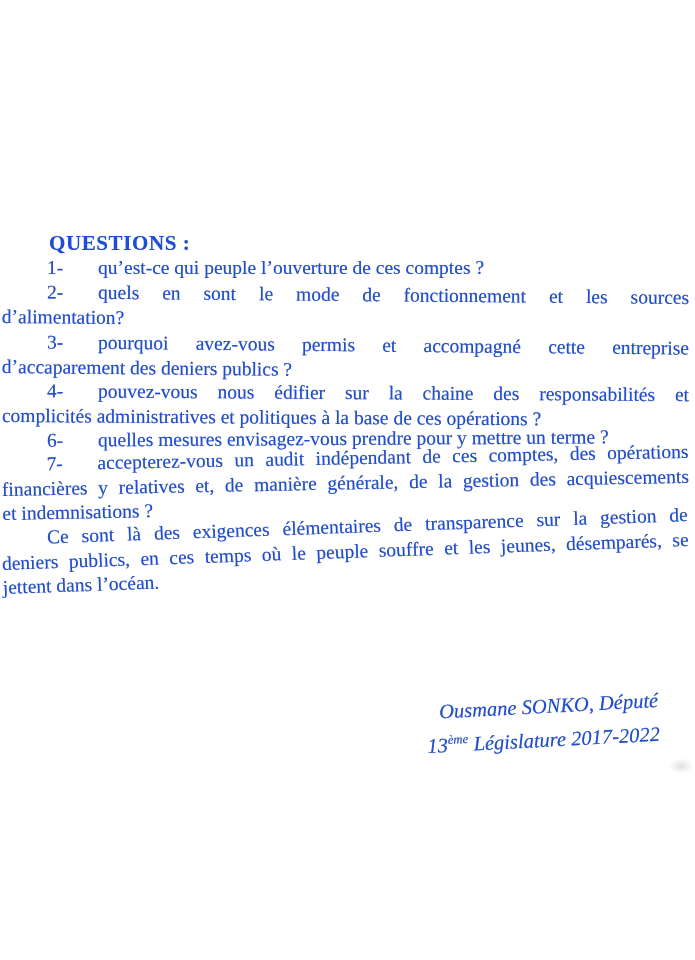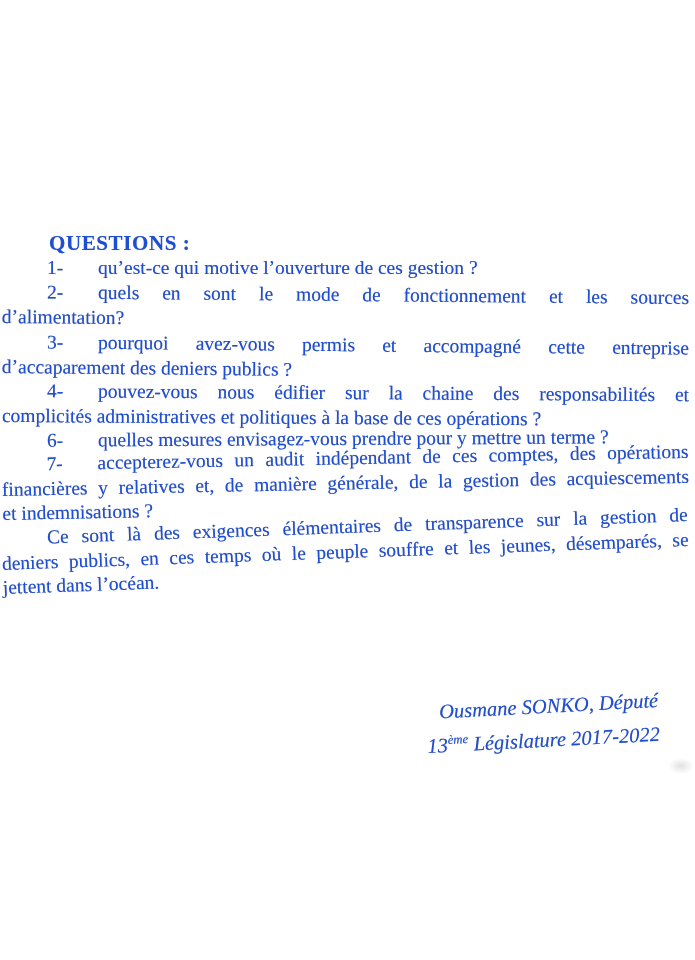--- a/index.html
+++ b/index.html
@@ -71,21 +71,21 @@
   }
 </style>
 </head>
 <body>
 
 <div class="page">
 
   <div class="heading">QUESTIONS :</div>
 
   <div class="para">
-    <div class="line"><span class="qnum">1-</span><span>qu’est-ce qui motive l’ouverture de ces gestion ?</span></div>
+    <div class="line"><span class="qnum">1-</span><span>qu’est-ce qui peuple l’ouverture de ces comptes ?</span></div>
   </div>
 
   <div class="para tilt-p05">
     <div class="line just"><span class="qnum">2-</span><span>quels en sont le mode de fonctionnement et les sources</span></div>
     <div class="line">d’alimentation?</div>
   </div>
 
   <div class="para tilt-p055">
     <div class="line just"><span class="qnum">3-</span><span>pourquoi avez-vous permis et accompagné cette entreprise</span></div>
     <div class="line">d’accaparement des deniers publics ?</div>

